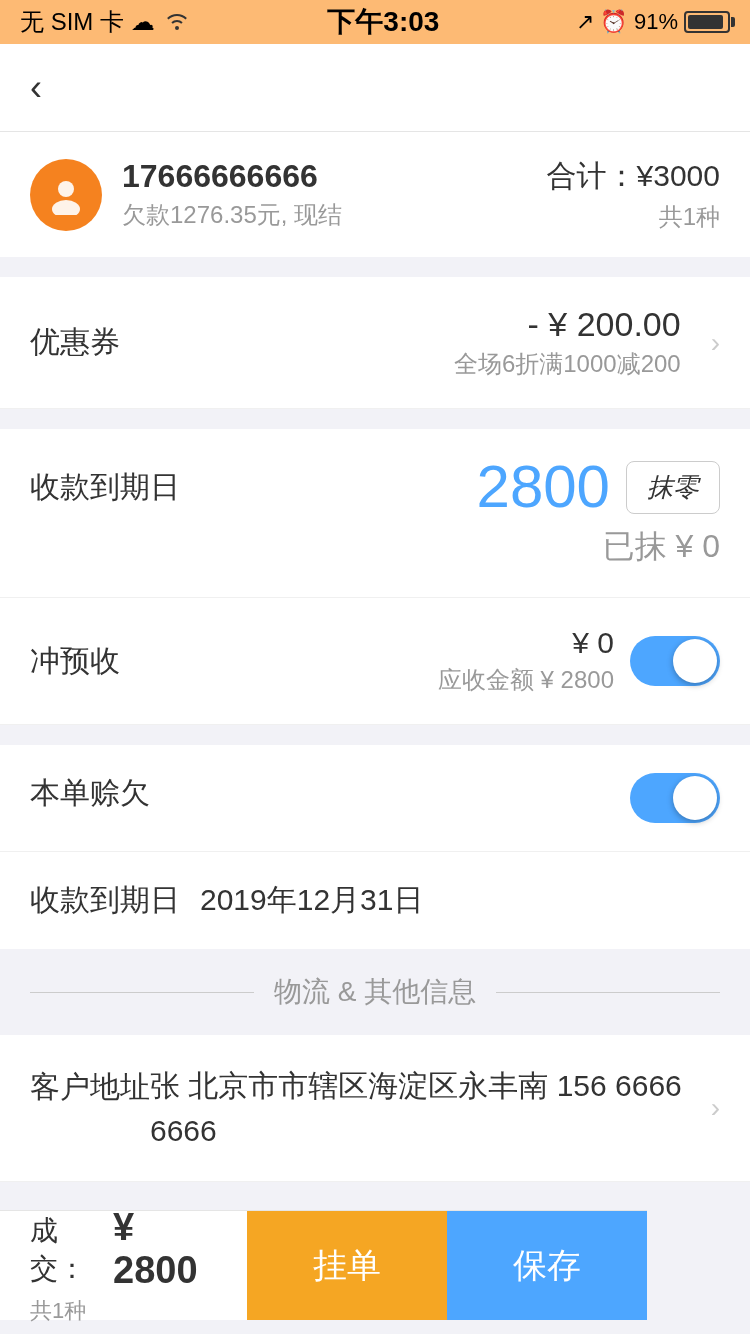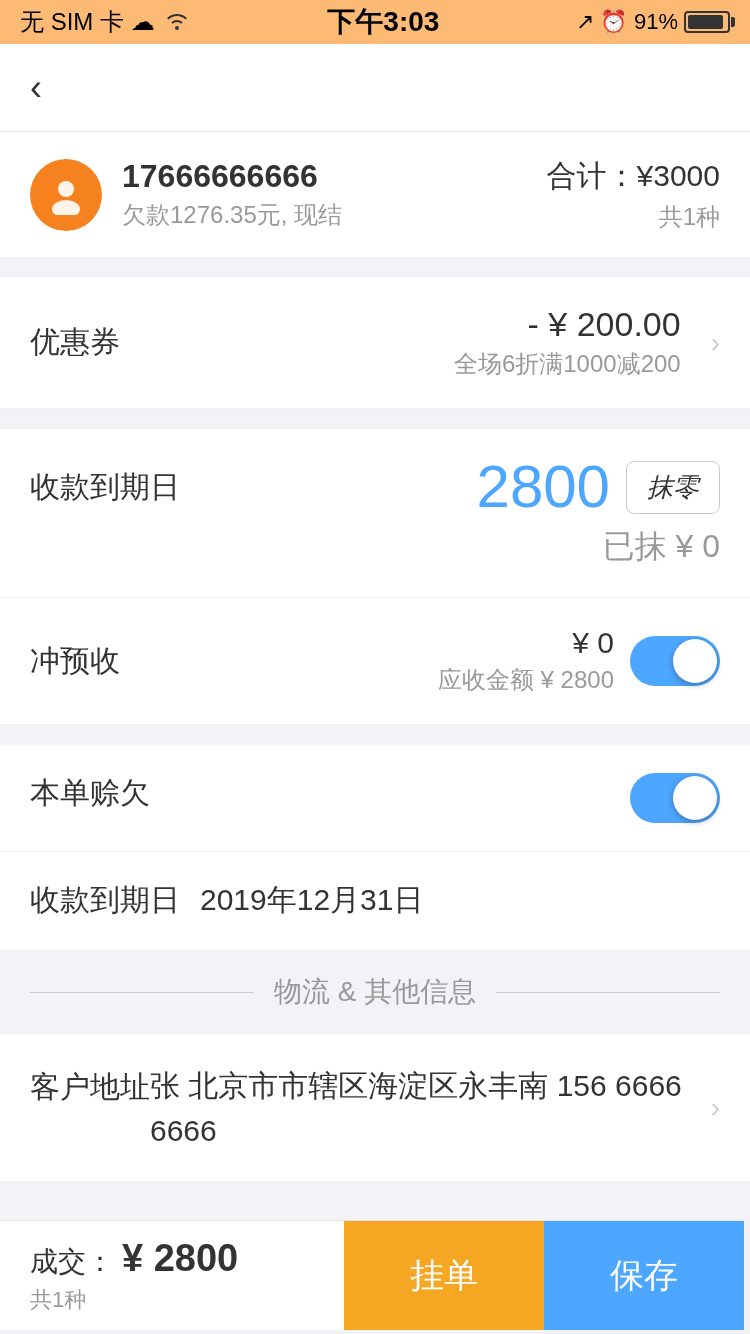--- a/index.html
+++ b/index.html
@@ -190,22 +190,22 @@
 
     
     .bottom-gray {
       background: #f2f2f7;
       height: 200px;
     }
 
     
     .footer {
       position: fixed;
-      bottom: 4px;
-      width: 744px;
+      bottom: 14px;
+      width: 647px;
       height: 110px;
       display: flex;
       background: #fff;
       border-top: 1px solid #e5e5e5;
     }
     .footer-info {
       flex: 1;
       padding: 16px 30px;
       display: flex;
       flex-direction: column;

